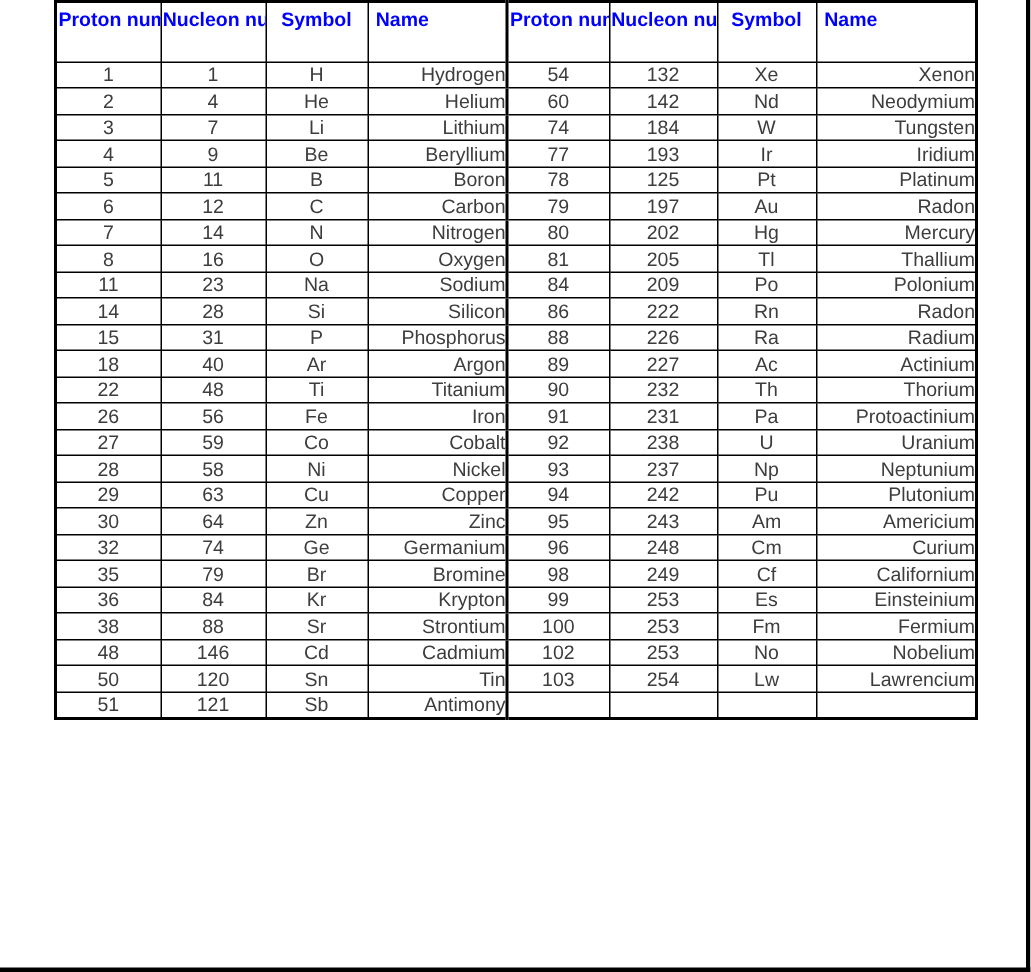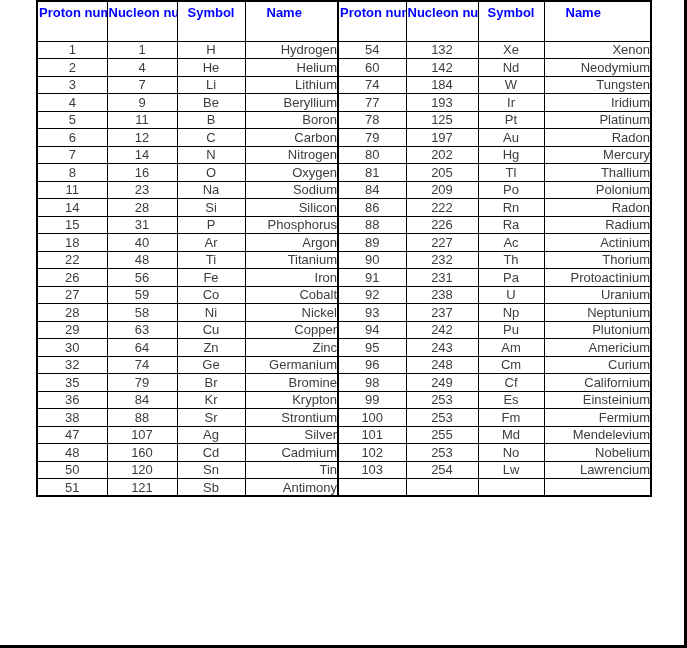--- a/index.html
+++ b/index.html
@@ -44,21 +44,21 @@
     text-align: center;
   }
   td {
     font-size: 13px;
     color: #3d3d3d;
     padding: 0;
     vertical-align: middle;
   }
   .c { text-align: center; }
   .l { text-align: right; padding-left: 5px; }
-  th.l { text-align: left; padding-left: 21px; }
+  th.l { text-align: left; padding-left: 5px; }
   col.w1 { width: 70px; }
   col.w2 { width: 70px; }
   col.w3 { width: 68px; }
   col.w4 { width: 93px; }
   col.w5 { width: 68px; }
   col.w6 { width: 72px; }
   col.w7 { width: 66px; }
   col.w8 { width: 107px; }
 </style>
 </head>
@@ -303,32 +303,22 @@
           <td class="c">38</td>
           <td class="c">88</td>
           <td class="c">Sr</td>
           <td class="l">Strontium</td>
           <td class="c">100</td>
           <td class="c">253</td>
           <td class="c">Fm</td>
           <td class="l">Fermium</td>
         </tr>
         <tr>
-          <td class="c">47</td>
-          <td class="c">107</td>
-          <td class="c">Ag</td>
-          <td class="l">Silver</td>
-          <td class="c">101</td>
-          <td class="c">255</td>
-          <td class="c">Md</td>
-          <td class="l">Mendelevium</td>
-        </tr>
-        <tr>
           <td class="c">48</td>
-          <td class="c">160</td>
+          <td class="c">146</td>
           <td class="c">Cd</td>
           <td class="l">Cadmium</td>
           <td class="c">102</td>
           <td class="c">253</td>
           <td class="c">No</td>
           <td class="l">Nobelium</td>
         </tr>
         <tr>
           <td class="c">50</td>
           <td class="c">120</td>

